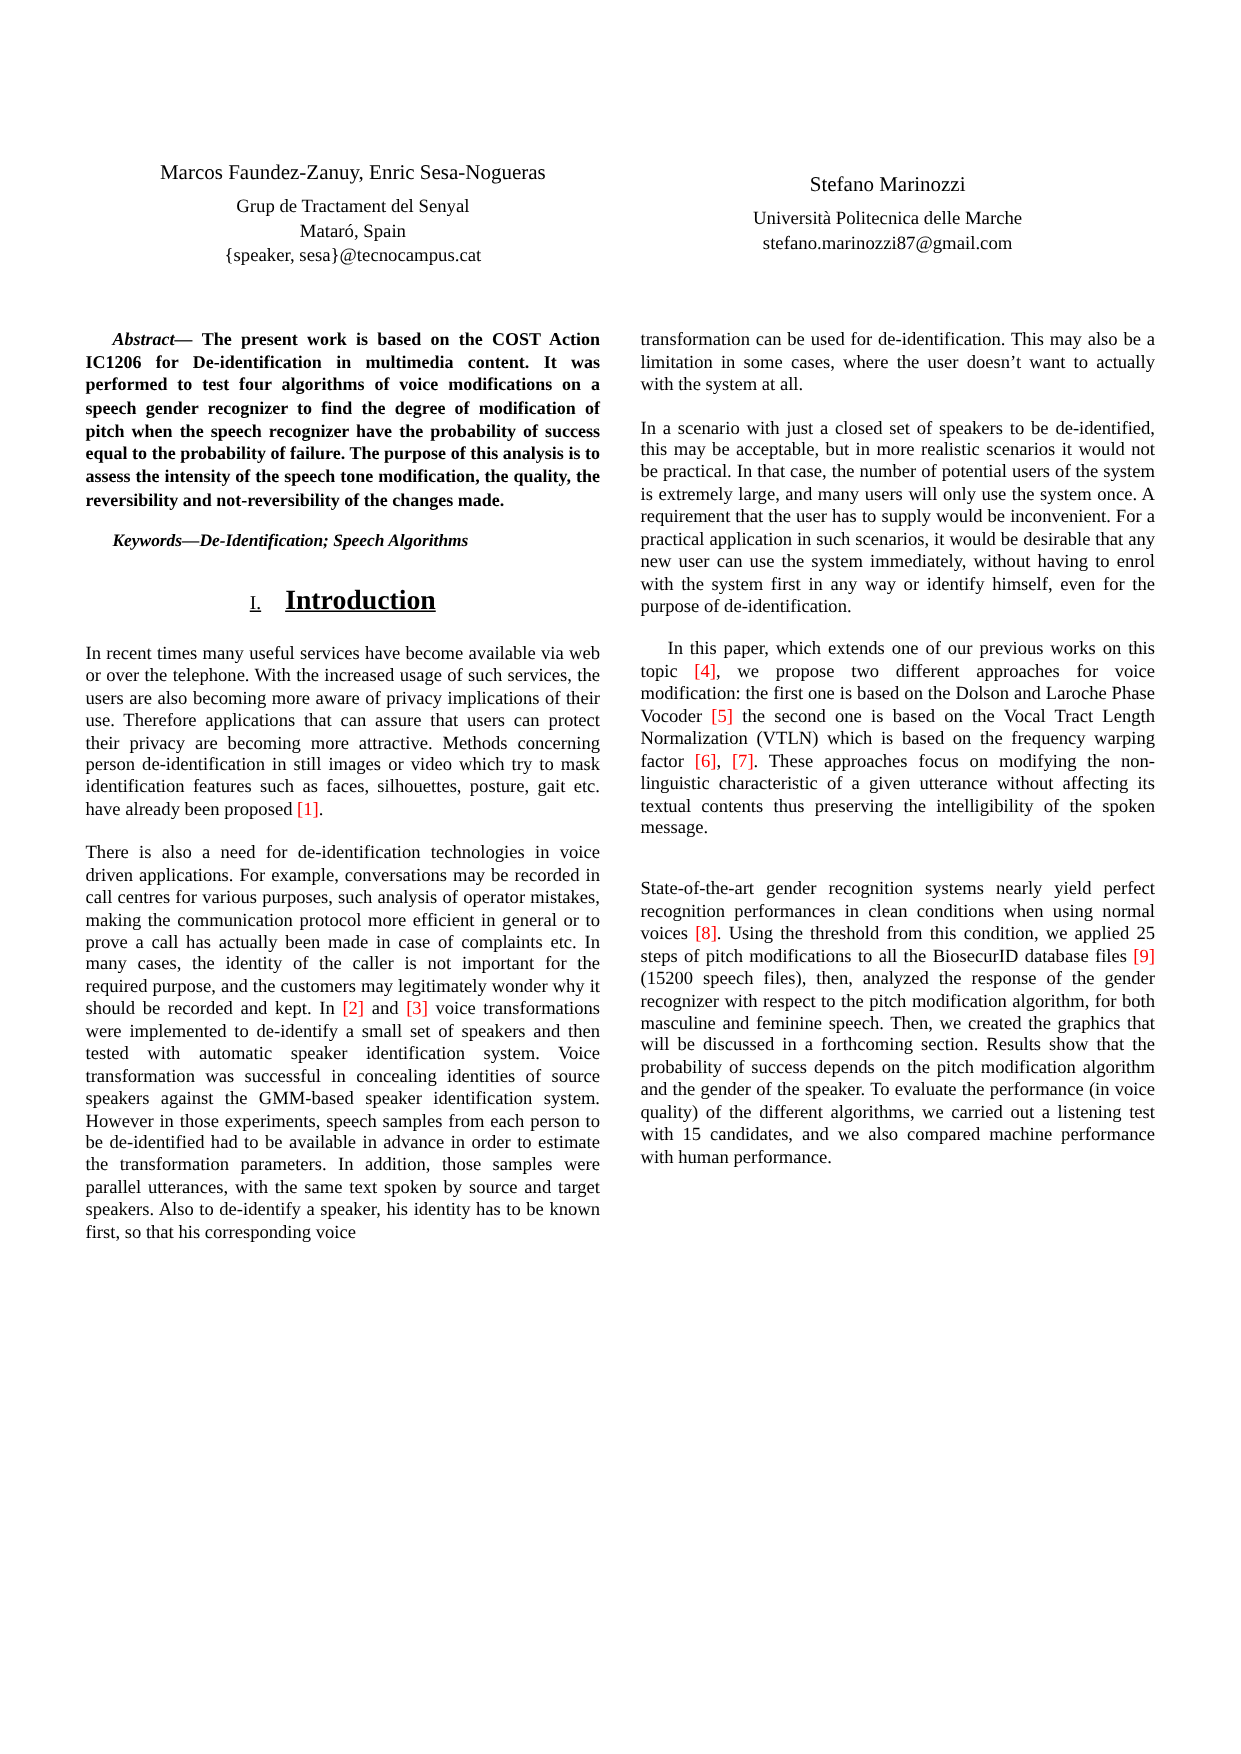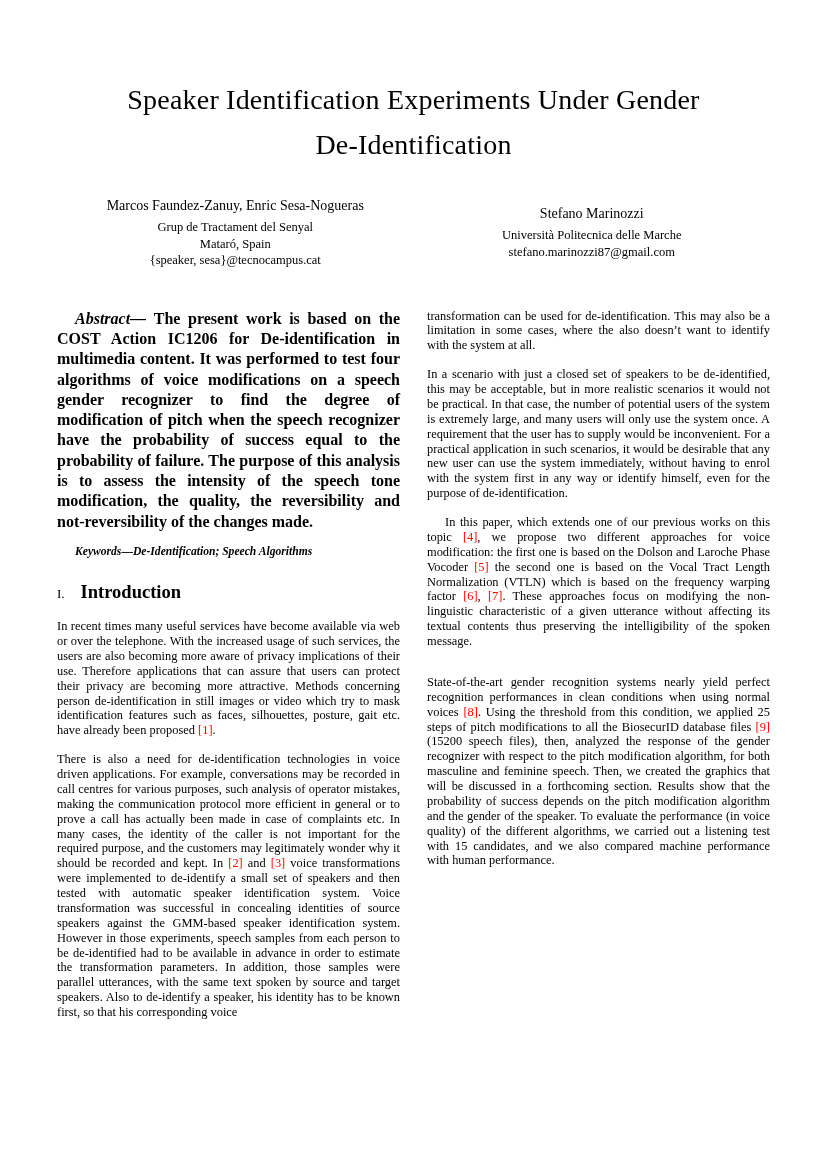--- a/index.html
+++ b/index.html
@@ -14,43 +14,39 @@
 
   .authors { display: flex; margin-top: 29px; }
   .author-block { flex: 1; text-align: center; font-size: 12.5px; line-height: 1.32; }
   .author-block.right { padding-top: 8px; }
   .author-name { font-size: 14px; margin-bottom: 4px; }
   .author-line { }
 
   .columns { display: flex; gap: 27px; margin-top: 40px; }
   .col { flex: 1; min-width: 0; text-align: justify; font-size: 12.4px; line-height: 1.2; }
 
-  .abstract { margin: 0; font-size: 16px; font-weight: bold; line-height: 1.27; text-indent: 18px; text-align: justify; }
+  .abstract { margin: 0; font-size: 12px; font-weight: bold; line-height: 1.27; text-indent: 18px; text-align: justify; }
   .abstract-label { font-style: italic; }
   .keywords { margin: 13px 0 0 0; font-size: 11.6px; font-weight: bold; font-style: italic; text-indent: 18px; text-align: left; }
 
-  .section-heading { margin: 22px 0 16px 0; font-weight: 400; }
+  .section-heading { margin: 22px 0 16px 0; text-align: center; font-weight: 400; text-decoration: underline; }
   .sec-num { font-size: 13px; font-variant: small-caps; }
   .sec-title { font-size: 18.5px; font-weight: 700; margin-left: 16px; }
 
   .para { margin: 0 0 14px 0; }
   .para.indent { text-indent: 18px; }
   .para.gap-top { margin-top: 26px; }
 
   .cite { color: var(--cite-color, #ff0000); }
 </style>
 </head>
 <body>
 
 <div class="page">
 
-  <h1 class="title">
-    <span class="title-line">Speaker Identification Experiments Under Gender</span>
-    <span class="title-line">De-Identification</span>
-  </h1>
 
   <div class="authors">
     <div class="author-block">
       <div class="author-name">Marcos Faundez-Zanuy, Enric Sesa-Nogueras</div>
       <div class="author-line">Grup de Tractament del Senyal</div>
       <div class="author-line">Mataró, Spain</div>
       <div class="author-line">{speaker, sesa}@tecnocampus.cat</div>
     </div>
     <div class="author-block right">
       <div class="author-name">Stefano Marinozzi</div>
@@ -65,20 +61,20 @@
       <p class="abstract"><span class="abstract-label">Abstract— </span><span>The present work is based on the COST Action IC1206 for De-identification in multimedia content. It was performed to test four algorithms of voice modifications on a speech gender recognizer to find the degree of modification of pitch when the speech recognizer have the probability of success equal to the probability of failure. The purpose of this analysis is to assess the intensity of the speech tone modification, the quality, the reversibility and not-reversibility of the changes made.</span></p>
       <p class="keywords">Keywords—De-Identification; Speech Algorithms</p>
       <h2 class="section-heading">
         <span class="sec-num">I.</span><span class="sec-title">Introduction</span>
       </h2>
       <p class="para"><span>In recent times many useful services have become available via web or over the telephone. With the increased usage of such services, the users are also becoming more aware of privacy implications of their use. Therefore applications that can assure that users can protect their privacy are becoming more attractive. Methods concerning person de-identification in still images or video which try to mask identification features such as faces, silhouettes, posture, gait etc. have already been proposed </span><span class="cite">[1]</span><span>.</span></p>
       <p class="para"><span>There is also a need for de-identification technologies in voice driven applications. For example, conversations may be recorded in call centres for various purposes, such analysis of operator mistakes, making the communication protocol more efficient in general or to prove a call has actually been made in case of complaints etc. In many cases, the identity of the caller is not important for the required purpose, and the customers may legitimately wonder why it should be recorded and kept. In </span><span class="cite">[2]</span><span> and </span><span class="cite">[3]</span><span> voice transformations were implemented to de-identify a small set of speakers and then tested with automatic speaker identification system. Voice transformation was successful in concealing identities of source speakers against the GMM-based speaker identification system. However in those experiments, speech samples from each person to be de-identified had to be available in advance in order to estimate the transformation parameters. In addition, those samples were parallel utterances, with the same text spoken by source and target speakers. Also to de-identify a speaker, his identity has to be known first, so that his corresponding voice</span></p>
     </div>
 
     <div class="col">
-      <p class="para"><span>transformation can be used for de-identification. This may also be a limitation in some cases, where the also doesn’t want to identify with the system at all.</span></p>
+      <p class="para"><span>transformation can be used for de-identification. This may also be a limitation in some cases, where the user doesn’t want to actually with the system at all.</span></p>
       <p class="para"><span>In a scenario with just a closed set of speakers to be de-identified, this may be acceptable, but in more realistic scenarios it would not be practical. In that case, the number of potential users of the system is extremely large, and many users will only use the system once. A requirement that the user has to supply would be inconvenient. For a practical application in such scenarios, it would be desirable that any new user can use the system immediately, without having to enrol with the system first in any way or identify himself, even for the purpose of de-identification.</span></p>
       <p class="para indent"><span>In this paper, which extends one of our previous works on this topic </span><span class="cite">[4]</span><span>,  we propose two different approaches for voice modification: the first one is based on the Dolson and Laroche Phase Vocoder </span><span class="cite">[5]</span><span>  the second one is based on the Vocal Tract Length Normalization (VTLN) which is   based on the frequency warping factor </span><span class="cite">[6]</span><span>, </span><span class="cite">[7]</span><span>. These approaches focus on modifying the non-linguistic characteristic of a given utterance without affecting its textual contents thus preserving the intelligibility of the spoken message.</span></p>
       <p class="para gap-top"><span>State-of-the-art  gender recognition systems nearly yield perfect recognition performances in  clean conditions when using normal voices </span><span class="cite">[8]</span><span>. Using the threshold from this condition, we applied 25 steps of pitch modifications to all the BiosecurID database files </span><span class="cite">[9]</span><span> (15200 speech files), then, analyzed the response of the gender recognizer with respect to the pitch modification algorithm, for both  masculine and feminine speech. Then, we created the graphics that will be discussed in a forthcoming section. Results show that the probability of success depends on the pitch modification algorithm and the gender of the speaker. To evaluate the performance (in voice quality) of the different algorithms, we carried out a listening test with 15 candidates, and we also compared machine performance with human performance.</span></p>
     </div>
 
   </div>
 </div>
 
 </body></html>

